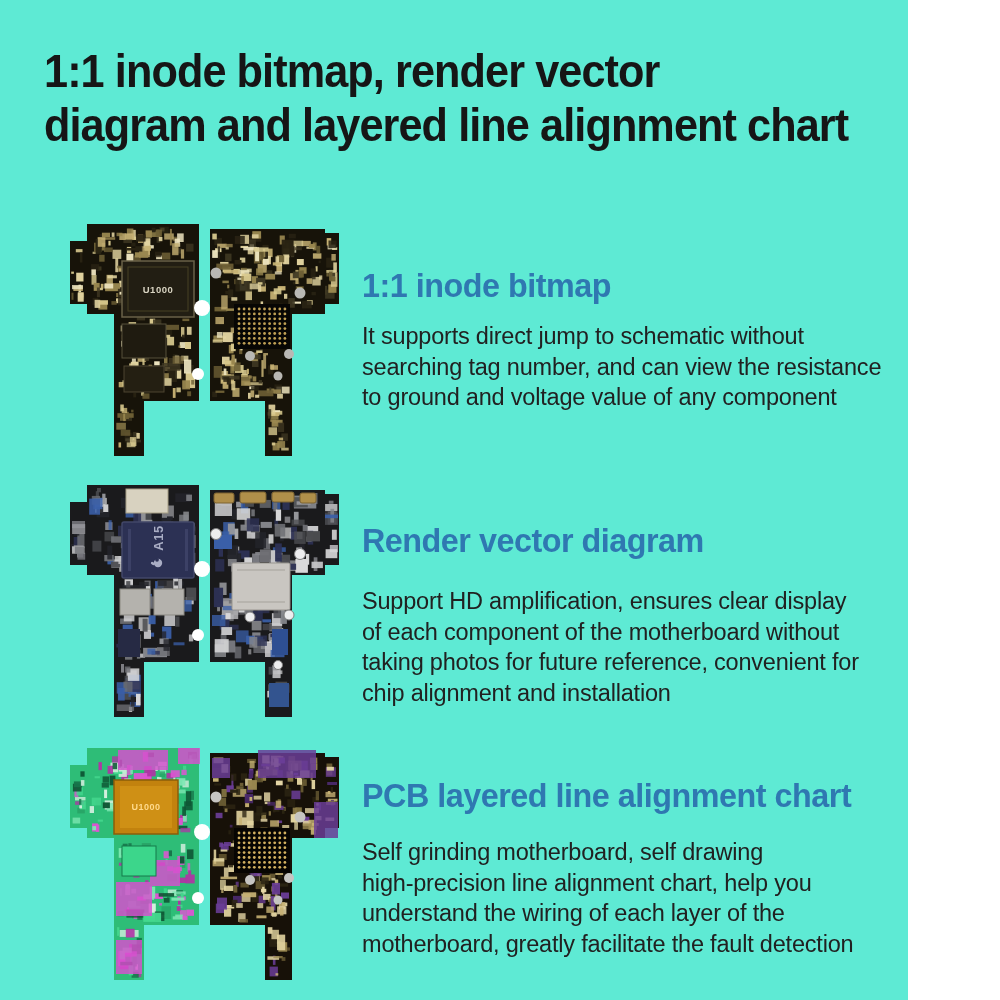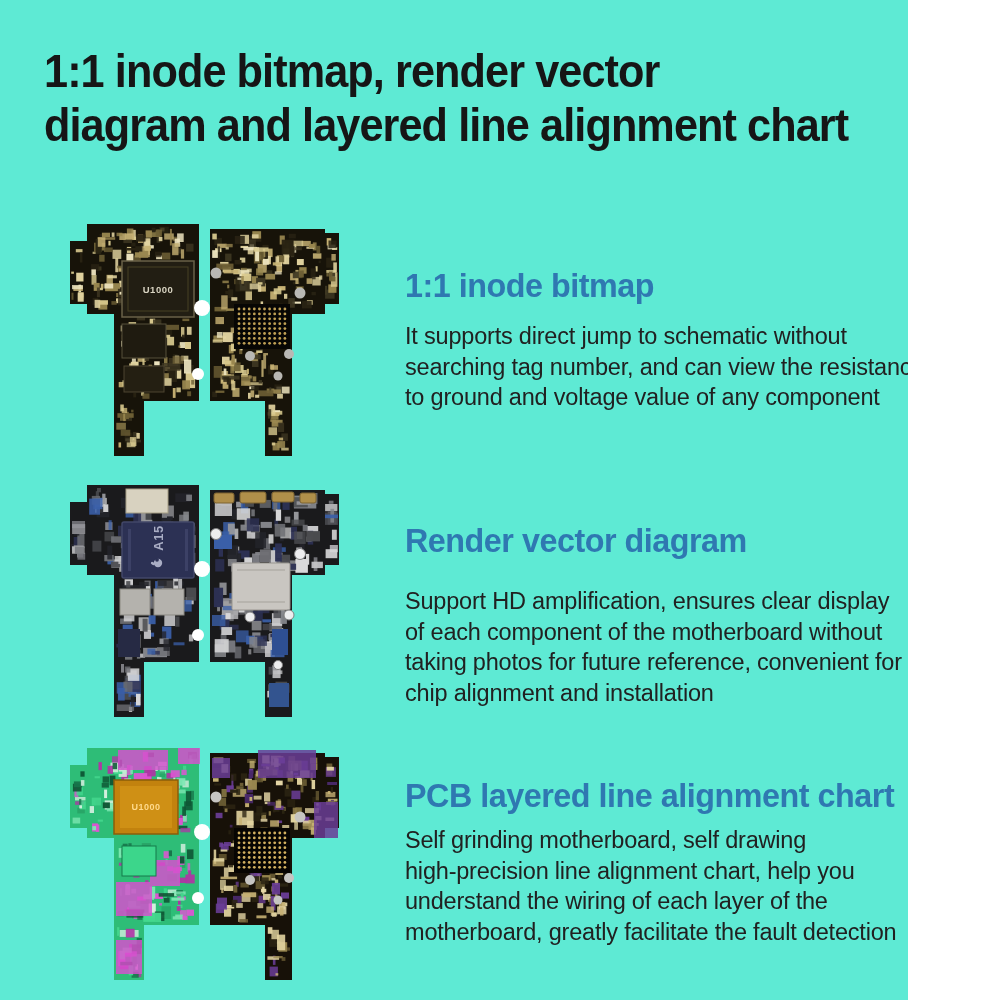--- a/index.html
+++ b/index.html
@@ -7,31 +7,31 @@
         font-family:"Liberation Sans",sans-serif;}
   .title{position:absolute;left:44px;top:44px;margin:0;width:940px;
          font-size:47px;line-height:54px;font-weight:700;color:#161616;
          letter-spacing:-1px;white-space:pre-line;
          transform:scaleX(.92);transform-origin:left top;}
   .sec{position:absolute;left:0;width:1000px;height:258px;}
   #sec0{top:216px}
   #sec1{top:477px}
   #sec2{top:740px}
   .board{position:absolute;left:62px;top:0;}
-  .txt{position:absolute;left:405px;top:0;width:590px;}
+  .txt{position:absolute;left:362px;top:0;width:590px;}
   .heading{margin:0;font-size:34px;font-weight:700;letter-spacing:-.5px;white-space:nowrap;
            transform:scaleX(.95);transform-origin:left top;}
   #sec0 .heading{margin-top:50px}
   #sec1 .heading{margin-top:44px}
   #sec2 .heading{margin-top:36px}
   .body{margin:0;font-size:23.5px;line-height:30.5px;color:#212121;
         letter-spacing:-.2px;white-space:pre-line;}
   #sec0 .body{margin-top:16px}
   #sec1 .body{margin-top:26px}
-  #sec2 .body{margin-top:10px}
+  #sec2 .body{margin-top:22px}
   svg text{font-family:"Liberation Sans",sans-serif;}
 </style>
 </head>
 <body>
 
 <div class="page">
 
   <h1 class="title" style="color: rgb(22, 22, 22);">1:1 inode bitmap, render vector
 diagram and layered line alignment chart</h1>
 

